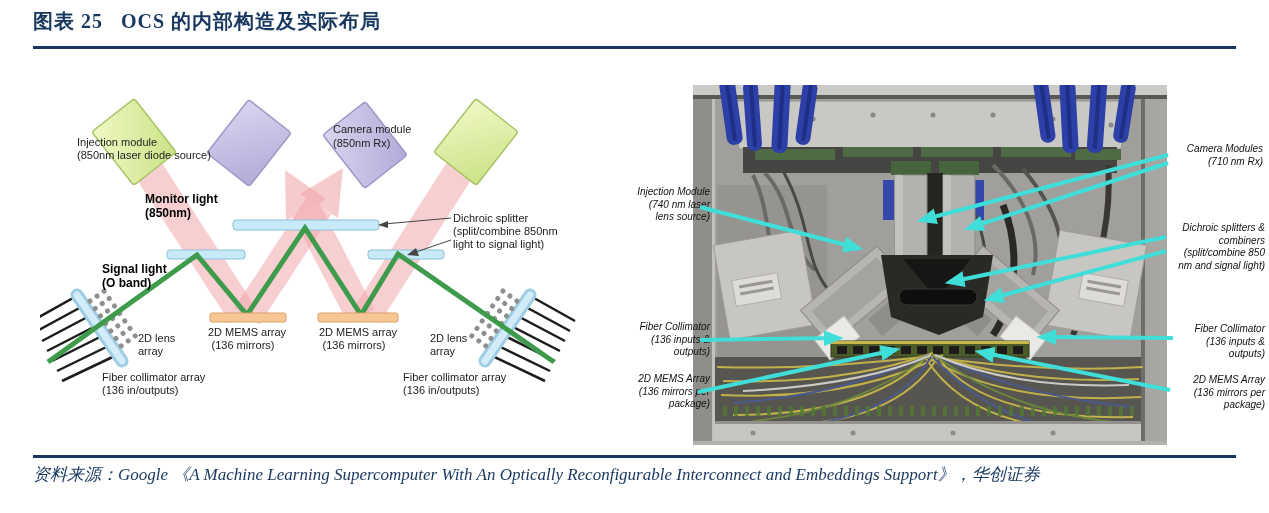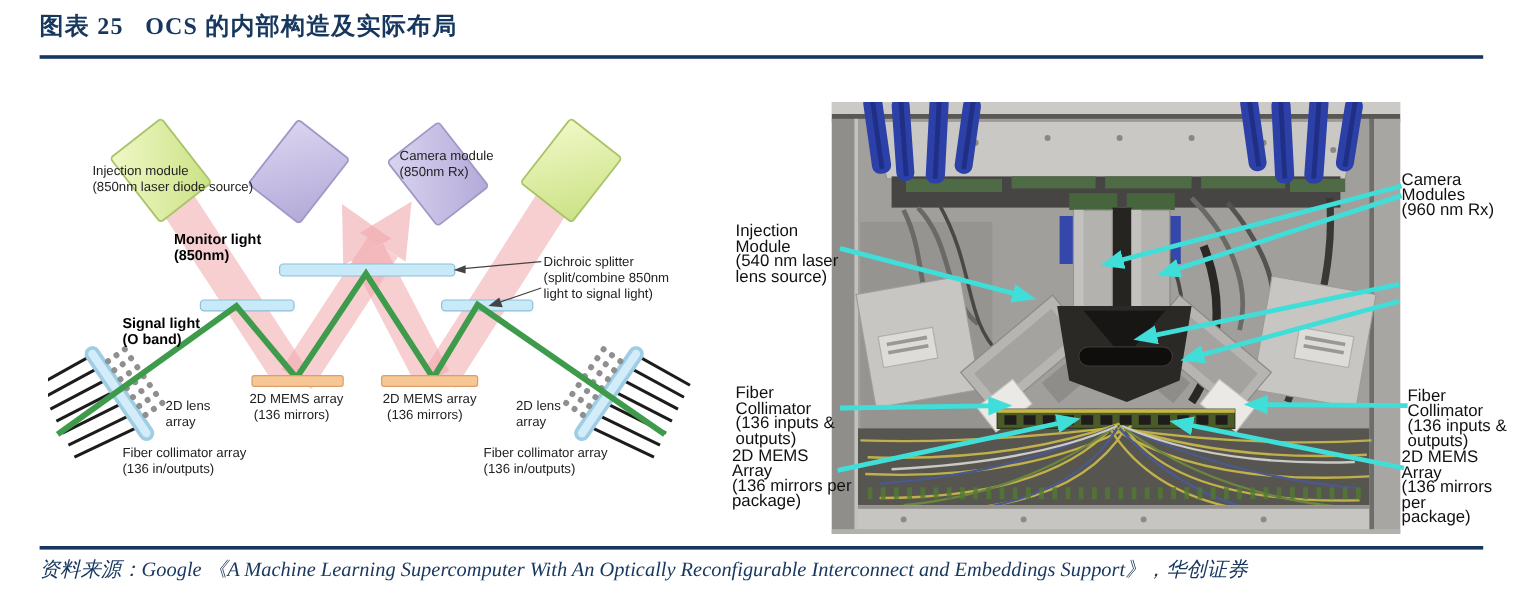--- a/index.html
+++ b/index.html
@@ -8,21 +8,21 @@
   .fig-title{position:absolute;left:33px;top:8px;font-family:"Liberation Serif",serif;
              font-weight:bold;font-size:20px;color:#17375E;letter-spacing:1px;white-space:pre;}
   .rule{position:absolute;left:33px;width:1203px;background:#17375E;}
   .rule.top{top:46px;height:3px;}
   .rule.bottom{top:455px;height:3px;}
   .source-line{position:absolute;left:33px;top:463px;width:1220px;
                font-family:"Liberation Serif",serif;font-style:italic;font-size:17px;
                color:#17375E;white-space:nowrap;}
   .diagram-svg{position:absolute;left:40px;top:85px;}
   .photo{position:absolute;left:693px;top:85px;width:474px;height:360px;}
-  .callout{position:absolute;font-size:14px;line-height:12.5px;color:#111;text-align:left;}
+  .callout{position:absolute;font-size:10px;line-height:12.5px;color:#111;text-align:right;font-style:italic;}
   .arrow-overlay{position:absolute;left:600px;top:85px;pointer-events:none;}
   .dtext{font-size:11px;fill:#222;}
   .dtext-bold{font-size:12px;font-weight:bold;fill:#000;}
 </style>
 </head>
 <body>
 
 <div class="page">
 
   <div class="fig-title">图表 25   OCS 的内部构造及实际布局</div>
@@ -303,36 +303,42 @@
           <circle cx="160" cy="348" r="2.5" fill="#8e8c88"></circle>
         <circle cx="260" cy="348" r="2.5" fill="#8e8c88"></circle>
           <circle cx="360" cy="348" r="2.5" fill="#8e8c88"></circle>
         <rect x="0" y="356" width="474" height="4" fill="#b3b1ae"></rect>
       </g>
     </svg>
   </div>
 
   <div class="callout" style="left:613px;top:186px;width:97px;">
     <div>Injection Module</div>
-    <div>(540 nm laser</div>
+    <div>(740 nm laser</div>
     <div>lens source)</div>
   </div>
   <div class="callout" style="left:613px;top:321px;width:97px;">
     <div>Fiber Collimator</div>
     <div>(136 inputs &amp;</div>
     <div>outputs)</div>
   </div>
   <div class="callout" style="left:610px;top:373px;width:100px;">
     <div>2D MEMS Array</div>
     <div>(136 mirrors per</div>
     <div>package)</div>
   </div>
   <div class="callout" style="left:1168px;top:143px;width:95px;">
     <div>Camera Modules</div>
-    <div>(960 nm Rx)</div>
+    <div>(710 nm Rx)</div>
+  </div>
+  <div class="callout" style="left:1165px;top:222px;width:100px;">
+    <div>Dichroic splitters &amp;</div>
+    <div>combiners</div>
+    <div>(split/combine 850</div>
+    <div>nm and signal light)</div>
   </div>
   <div class="callout" style="left:1173px;top:323px;width:92px;">
     <div>Fiber Collimator</div>
     <div>(136 inputs &amp;</div>
     <div>outputs)</div>
   </div>
   <div class="callout" style="left:1168px;top:374px;width:97px;">
     <div>2D MEMS Array</div>
     <div>(136 mirrors per</div>
     <div>package)</div>

